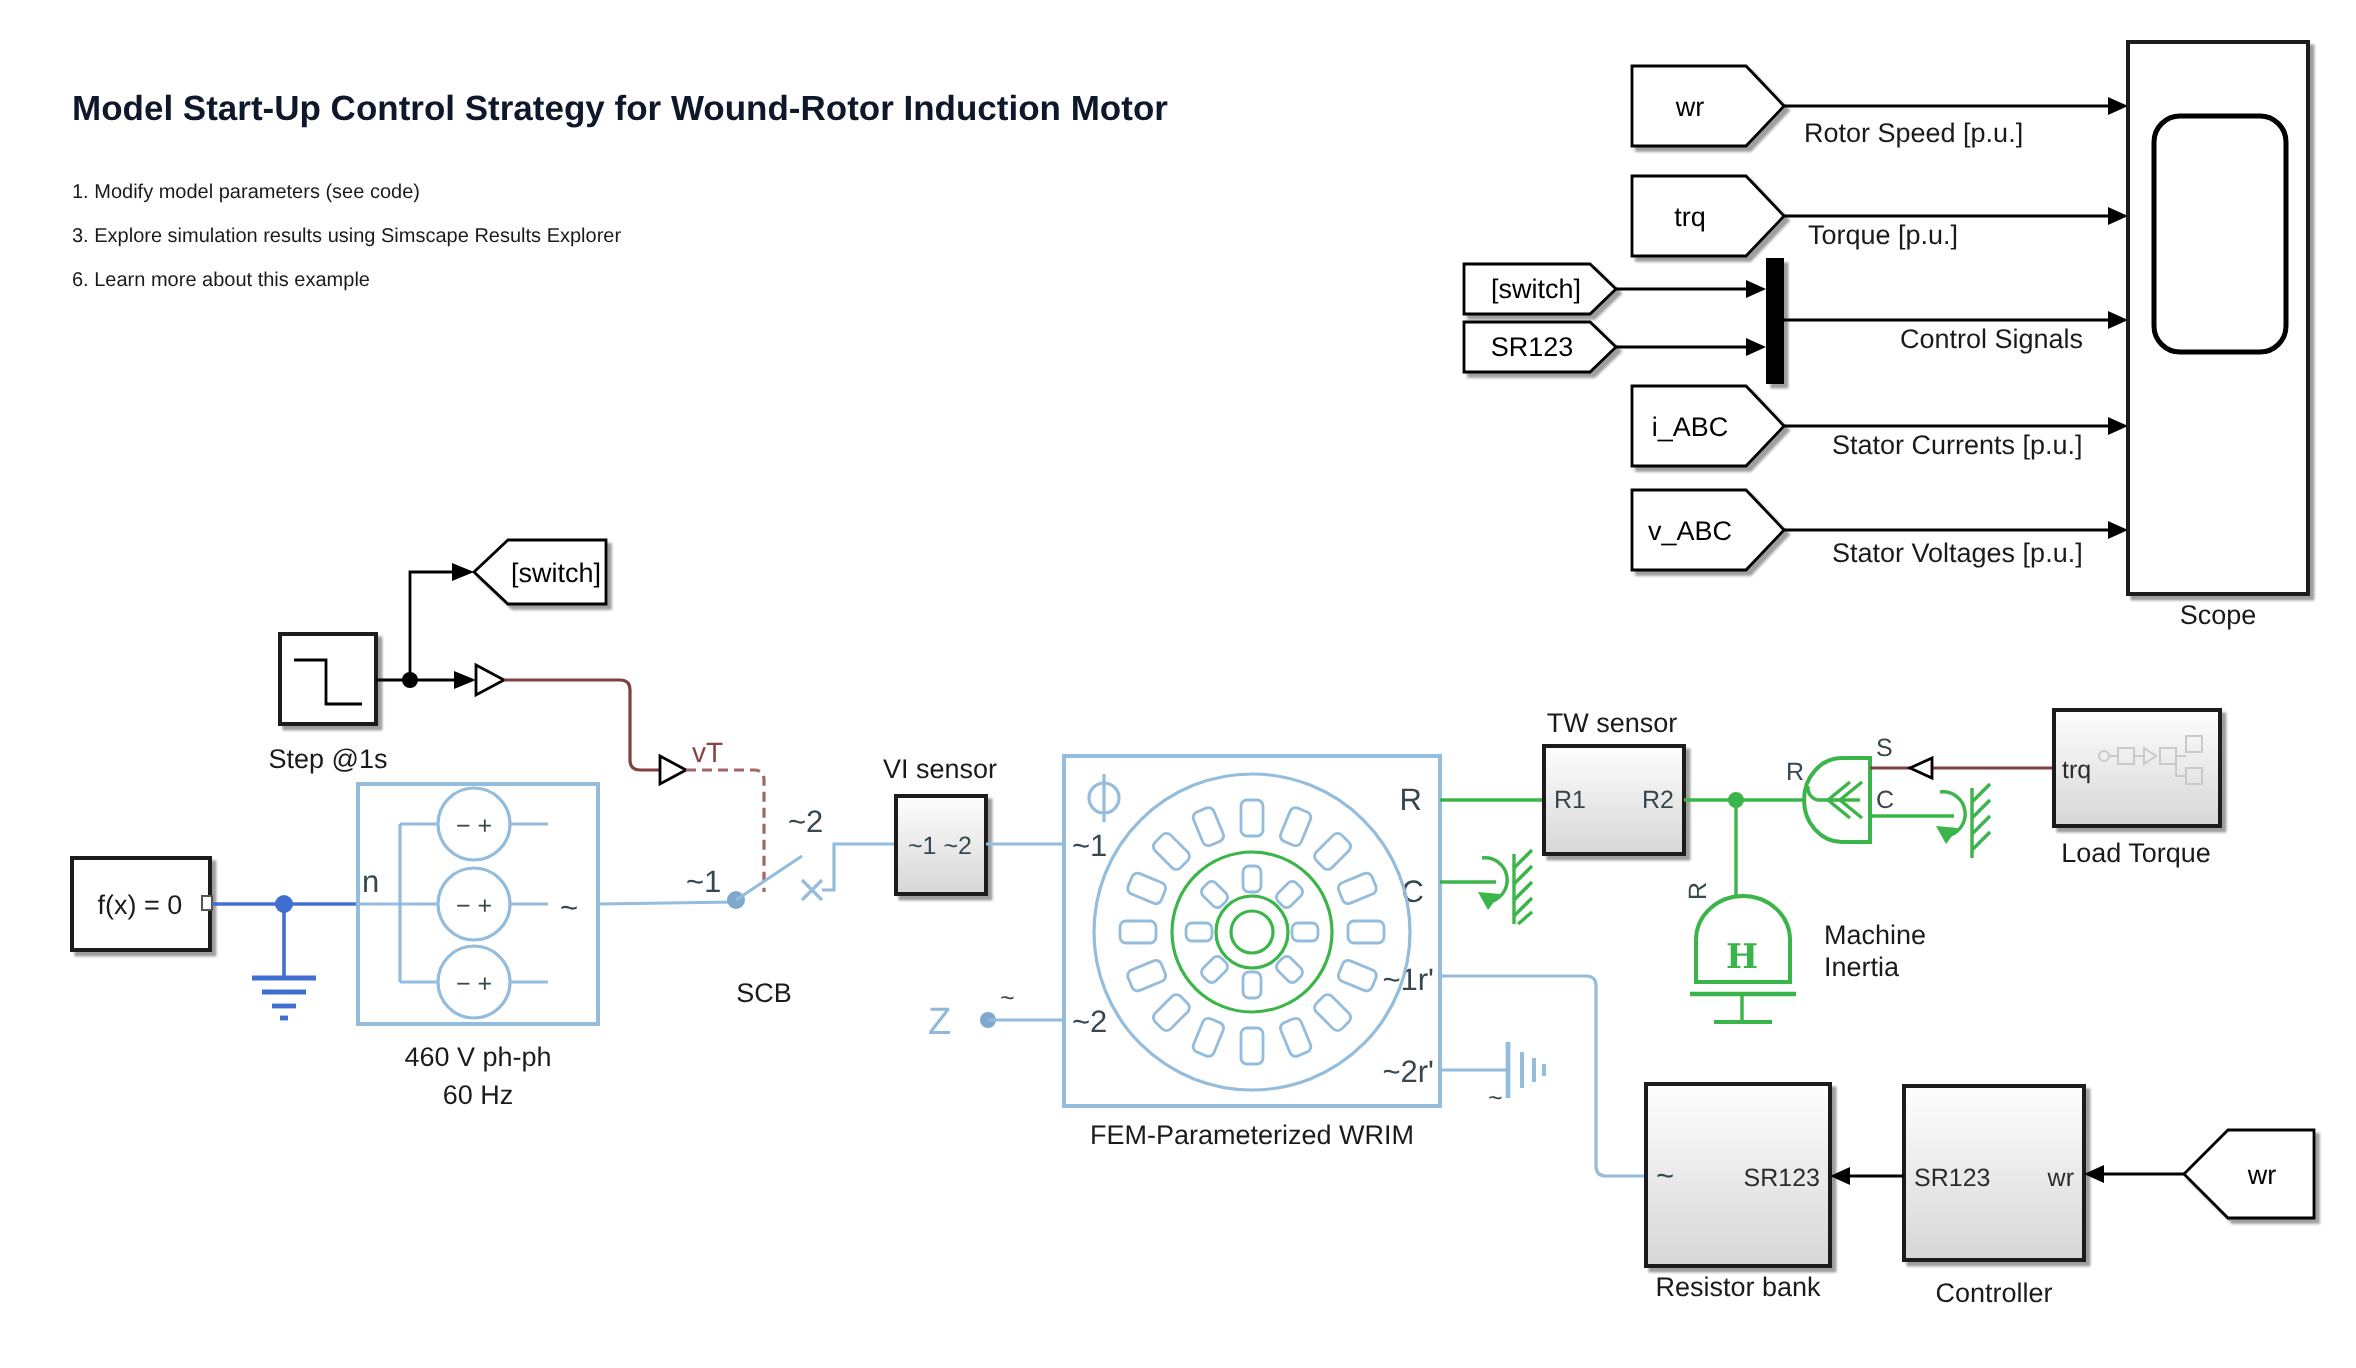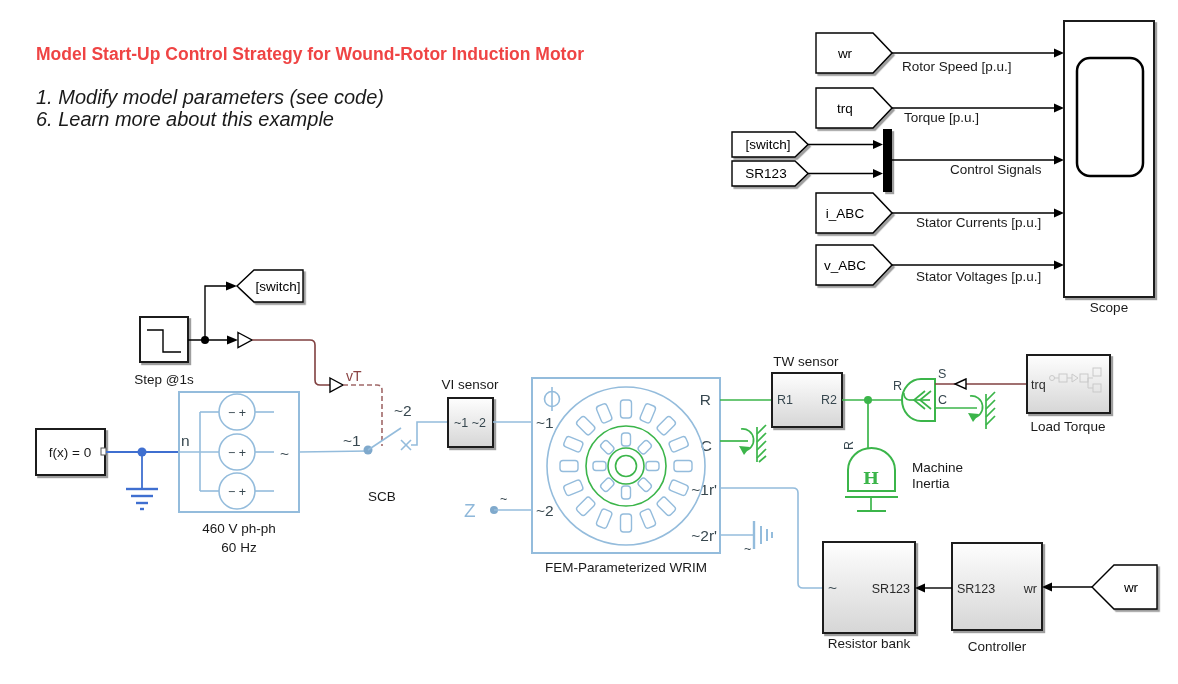--- a/index.html
+++ b/index.html
@@ -1,19 +1,19 @@
 <!DOCTYPE html>
 <html><head>
 <meta charset="utf-8">
 <style>
   html,body{margin:0;padding:0;background:#fff;}
   #canvas{position:relative;width:1178px;height:684px;background:#fff;overflow:hidden;
           font-family:"Liberation Sans",sans-serif;}
-  #title{position:absolute;left:36px;top:44px;font-size:17.5px;font-weight:bold;color:#ef4444;}
-  #steps{position:absolute;left:36px;top:86px;font-size:20px;color:#1a1a1a;line-height:22px;font-style:italic;}
+  #title{position:absolute;left:36px;top:44px;font-size:17.5px;font-weight:bold;color:#0f172a;}
+  #steps{position:absolute;left:36px;top:86px;font-size:10px;color:#1a1a1a;line-height:22px;}
   svg{position:absolute;left:0;top:0;}
   text{font-family:"Liberation Sans",sans-serif;}
   .t-lbl{font-size:13.5px;fill:#1a1a1a;}
   .t-tag{font-size:13.5px;fill:#000;}
   .t-port{font-size:12.5px;fill:#2b2b2b;}
   .t-slate{font-size:12.5px;fill:#37474f;}
   .t-pl{font-size:15.5px;fill:#37474f;}
   .t-red{font-size:14px;fill:#8a4343;}
   .t-grnH{font-size:17px;font-weight:bold;font-family:"DejaVu Serif",serif;fill:#3bb54a;}
   .w-blk{stroke:#000;stroke-width:1.4;fill:none;}
@@ -30,20 +30,21 @@
   .mini{stroke:#c9c9c9;stroke-width:1;fill:none;}
 </style>
 </head>
 <body>
 
 <div id="canvas">
 
   <div id="title">Model Start-Up Control Strategy for Wound-Rotor Induction Motor</div>
   <div id="steps">
     <div>1. Modify model parameters (see code)</div>
+    <div>3. Explore simulation results using Simscape Results Explorer</div>
     <div>6. Learn more about this example</div>
   </div>
 
   <svg width="1178" height="684" viewBox="0 0 1178 684">
     <defs>
       <linearGradient id="grad" x1="0" y1="0" x2="0" y2="1">
         <stop offset="0" stop-color="#fefefe"></stop>
           <stop offset="1" stop-color="#d6d6d6"></stop>
       </linearGradient>
       <filter id="ds" x="-20%" y="-20%" width="150%" height="150%">

